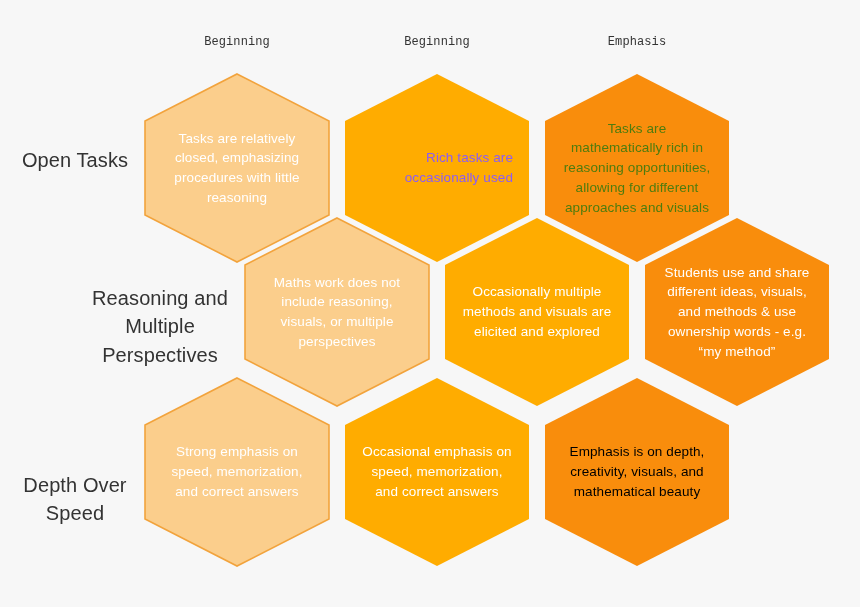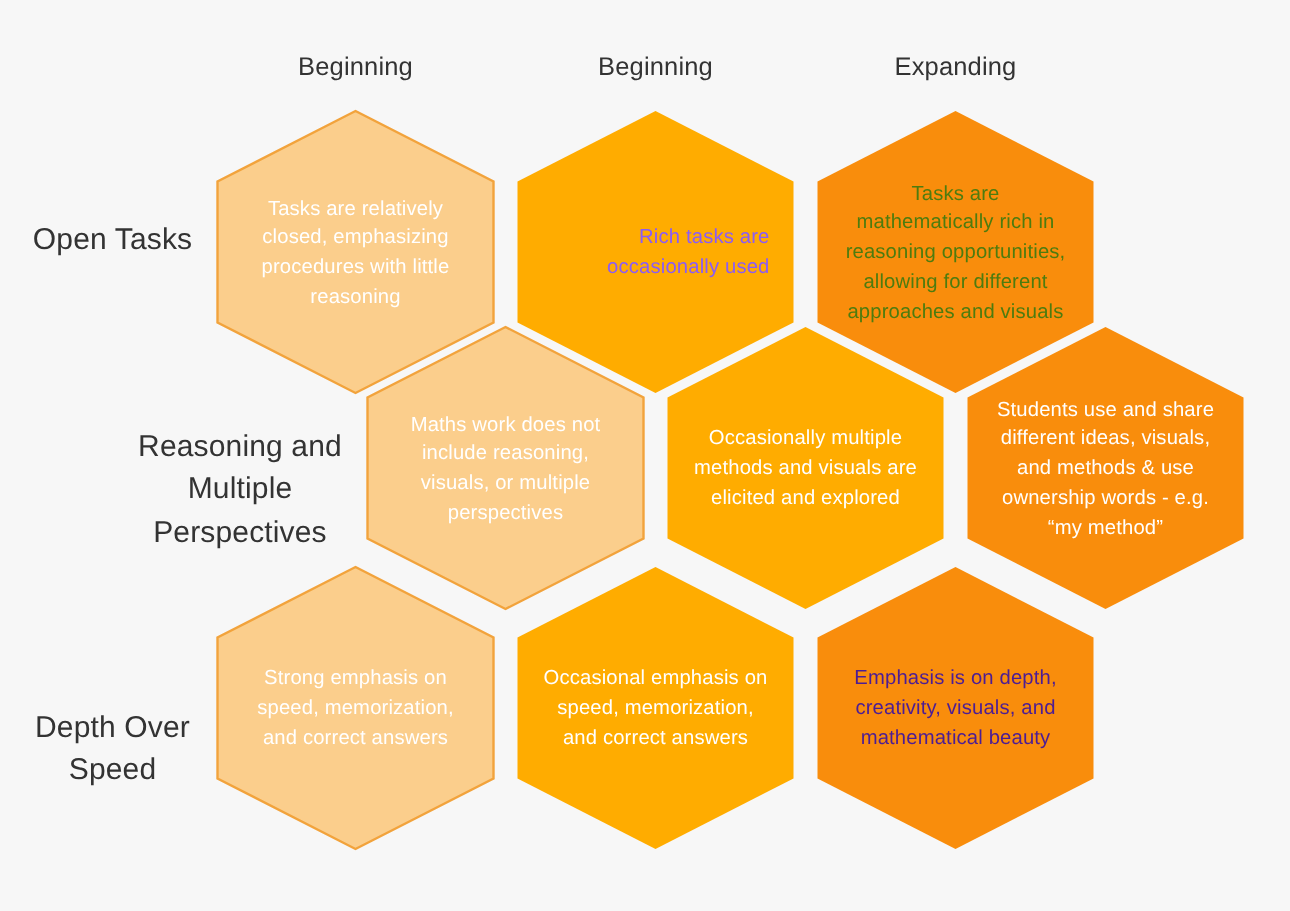--- a/index.html
+++ b/index.html
@@ -19,24 +19,25 @@
     position: absolute;
     inset: 0;
   }
 
   
   .col-header {
     position: absolute;
     top: 35px;
     width: 200px;
     text-align: center;
-    font-size: 17px;
+    font-size: 12px;
     color: #333333;
     letter-spacing: 0.1px;
     white-space: nowrap;
+    font-family: Liberation Mono, monospace;
   }
   .col-header.c0 { left: 137px; }
   .col-header.c1 { left: 337px; }
   .col-header.c2 { left: 537px; }
 
   
   .row-label {
     position: absolute;
     text-align: center;
     font-size: 20px;
@@ -101,21 +102,21 @@
   .hex.r1.c1 { left: 443px; }
   .hex.r1.c2 { left: 643px; }
 </style>
 </head>
 <body style="background: rgb(247, 247, 247);">
 
 <div id="board">
 
   <div class="col-header c0" style="color: rgb(51, 51, 51);">Beginning</div>
   <div class="col-header c1" style="color: rgb(51, 51, 51);">Beginning</div>
-  <div class="col-header c2" style="color: rgb(51, 51, 51);">Expanding</div>
+  <div class="col-header c2" style="color: rgb(51, 51, 51);">Emphasis</div>
 
   <div class="row-label r0" style="color: rgb(51, 51, 51);">Open Tasks</div>
   <div class="row-label r1" style="color: rgb(51, 51, 51);">Reasoning and Multiple Perspectives</div>
   <div class="row-label r2" style="color: rgb(51, 51, 51); margin-top: 20px;">Depth Over Speed</div>
 
   <div class="hex r0 c0">
     <svg viewBox="0 0 188 192" preserveAspectRatio="none">
       <polygon class="hex-poly" points="94,2 186,49 186,143 94,190 2,143 2,49" fill="#fbce8c" stroke="#f2a33c" stroke-width="1.6"></polygon>
     </svg>
     <div class="hex-text" style="color: rgb(255, 255, 255);">Tasks are relatively closed, emphasizing procedures with little reasoning</div>
@@ -167,16 +168,16 @@
     <svg viewBox="0 0 188 192" preserveAspectRatio="none">
       <polygon class="hex-poly" points="94,2 186,49 186,143 94,190 2,143 2,49" fill="#ffac00" stroke="#ffac00" stroke-width="0"></polygon>
     </svg>
     <div class="hex-text" style="color: rgb(255, 255, 255);">Occasional emphasis on speed, memorization, and correct answers</div>
   </div>
 
   <div class="hex r2 c2">
     <svg viewBox="0 0 188 192" preserveAspectRatio="none">
       <polygon class="hex-poly" points="94,2 186,49 186,143 94,190 2,143 2,49" fill="#f98d0c" stroke="#f98d0c" stroke-width="0"></polygon>
     </svg>
-    <div class="hex-text" style="color: #4c1d95; text-align: center;">Emphasis is on depth, creativity, visuals, and mathematical beauty</div>
+    <div class="hex-text" style="color: #000000; text-align: center;">Emphasis is on depth, creativity, visuals, and mathematical beauty</div>
   </div>
 
 </div>
 
 </body></html>

